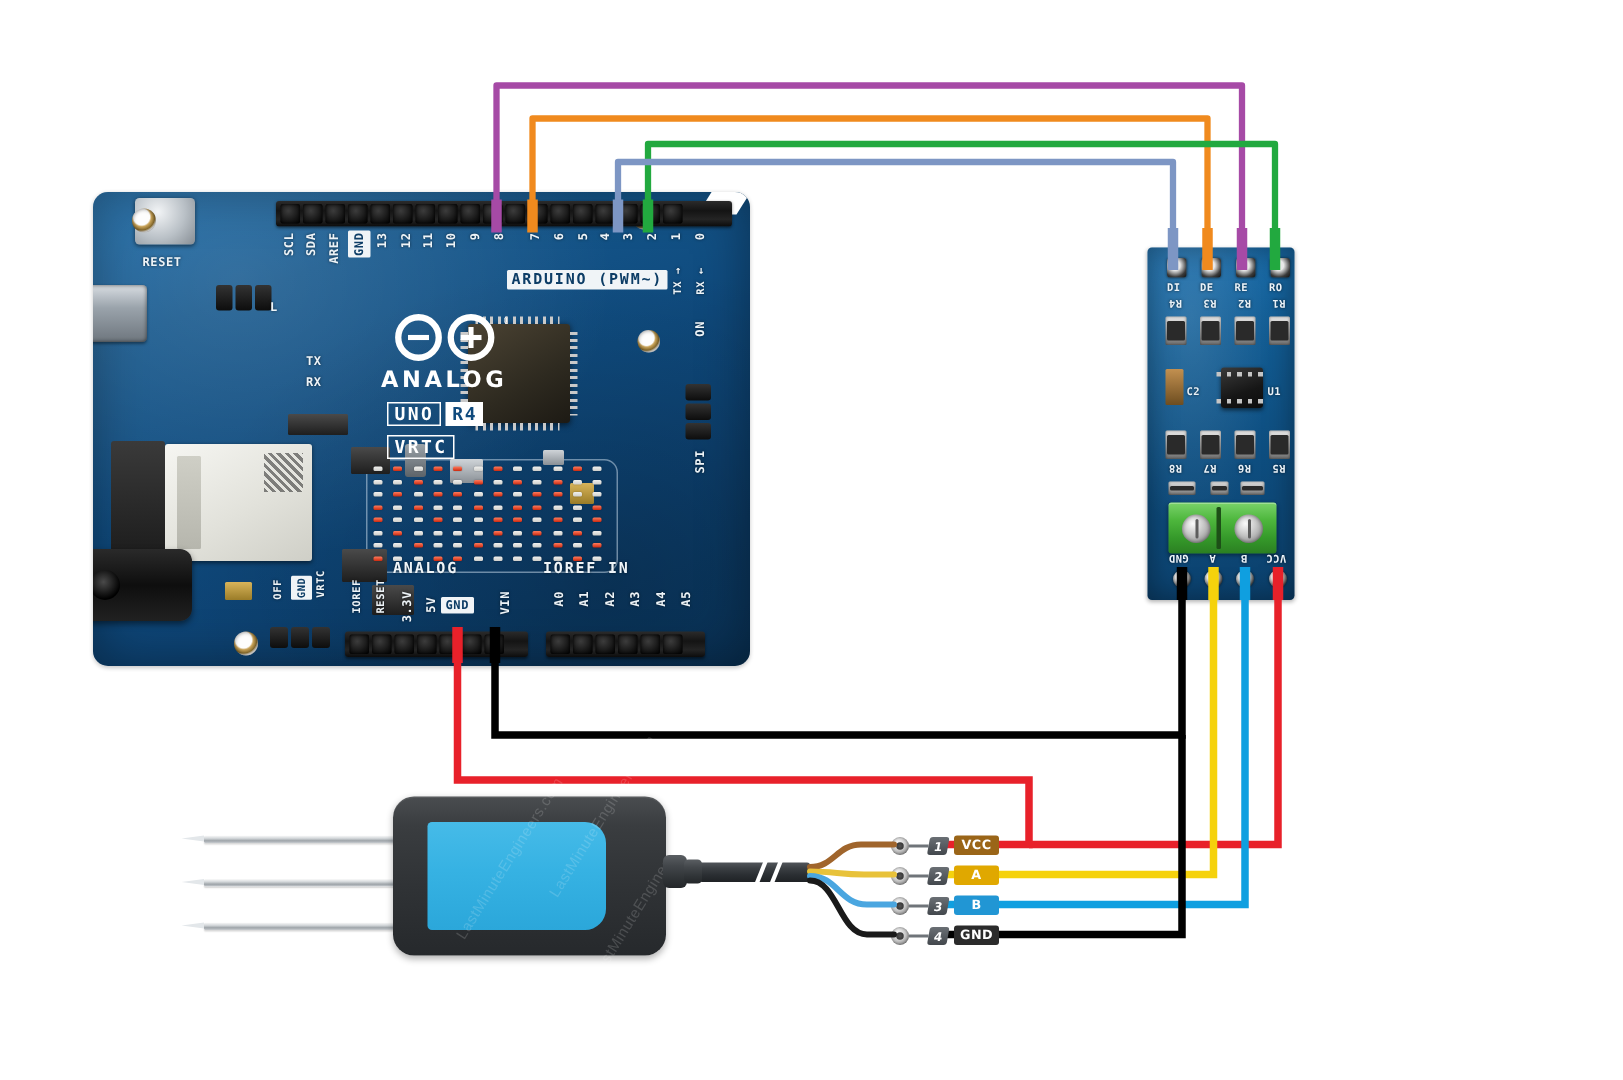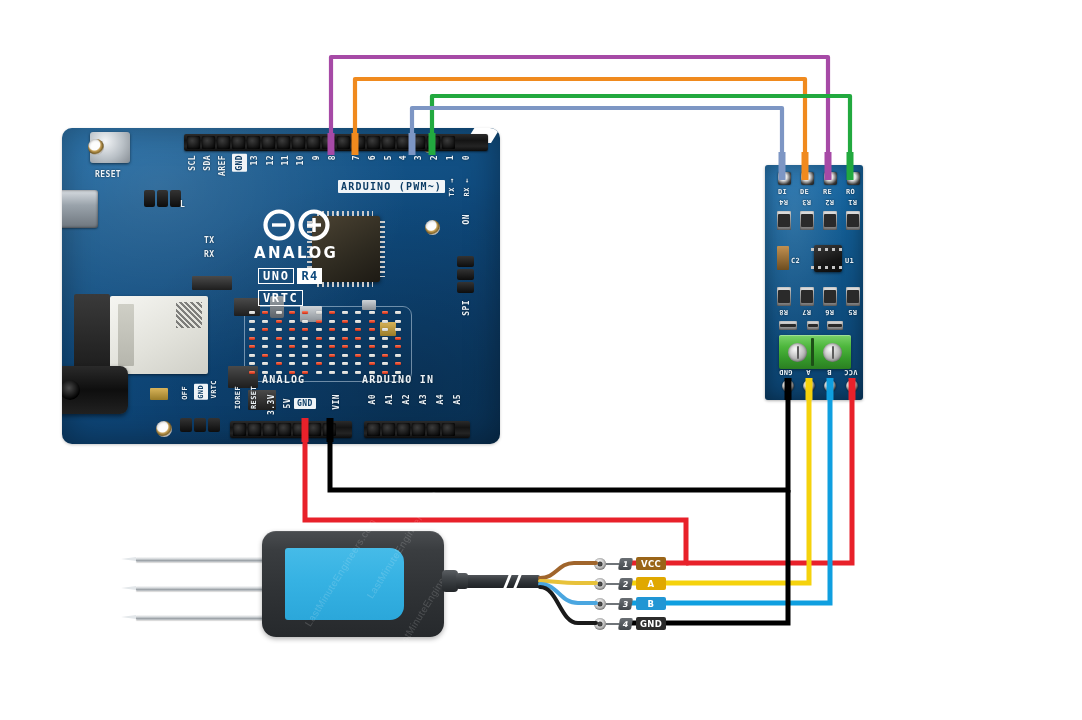--- a/index.html
+++ b/index.html
@@ -591,21 +591,21 @@
     <div class="silk vert abs" style="left:221px; top:270px;">5V</div>
     <div class="silk box abs" style="left:232px; top:270px;">GND</div>
     <div class="silk vert abs" style="left:270px; top:266px;">VIN</div>
     <div class="silk vert abs" style="left:306px; top:266px;">A0</div>
     <div class="silk vert abs" style="left:323px; top:266px;">A1</div>
     <div class="silk vert abs" style="left:340px; top:266px;">A2</div>
     <div class="silk vert abs" style="left:357px; top:266px;">A3</div>
     <div class="silk vert abs" style="left:374px; top:266px;">A4</div>
     <div class="silk vert abs" style="left:391px; top:266px;">A5</div>
     <div class="silk big abs" style="left:200px; top:246px;">ANALOG</div>
-    <div class="silk big abs" style="left:300px; top:246px;">ARDUINO IN</div>
+    <div class="silk big abs" style="left:300px; top:246px;">IOREF IN</div>
   </div>
 
   <div id="rs485" class="abs">
 
     <div class="rs-pad abs" style="left:13px;  top:7px; width:13px; height:13px;"></div>
     <div class="rs-pad abs" style="left:36px;  top:7px; width:13px; height:13px;"></div>
     <div class="rs-pad abs" style="left:59px;  top:7px; width:13px; height:13px;"></div>
     <div class="rs-pad abs" style="left:82px;  top:7px; width:13px; height:13px;"></div>
     <div class="rs-silk abs" style="left:13px; top:23px;">DI</div>
     <div class="rs-silk abs" style="left:35px; top:23px;">DE</div>

